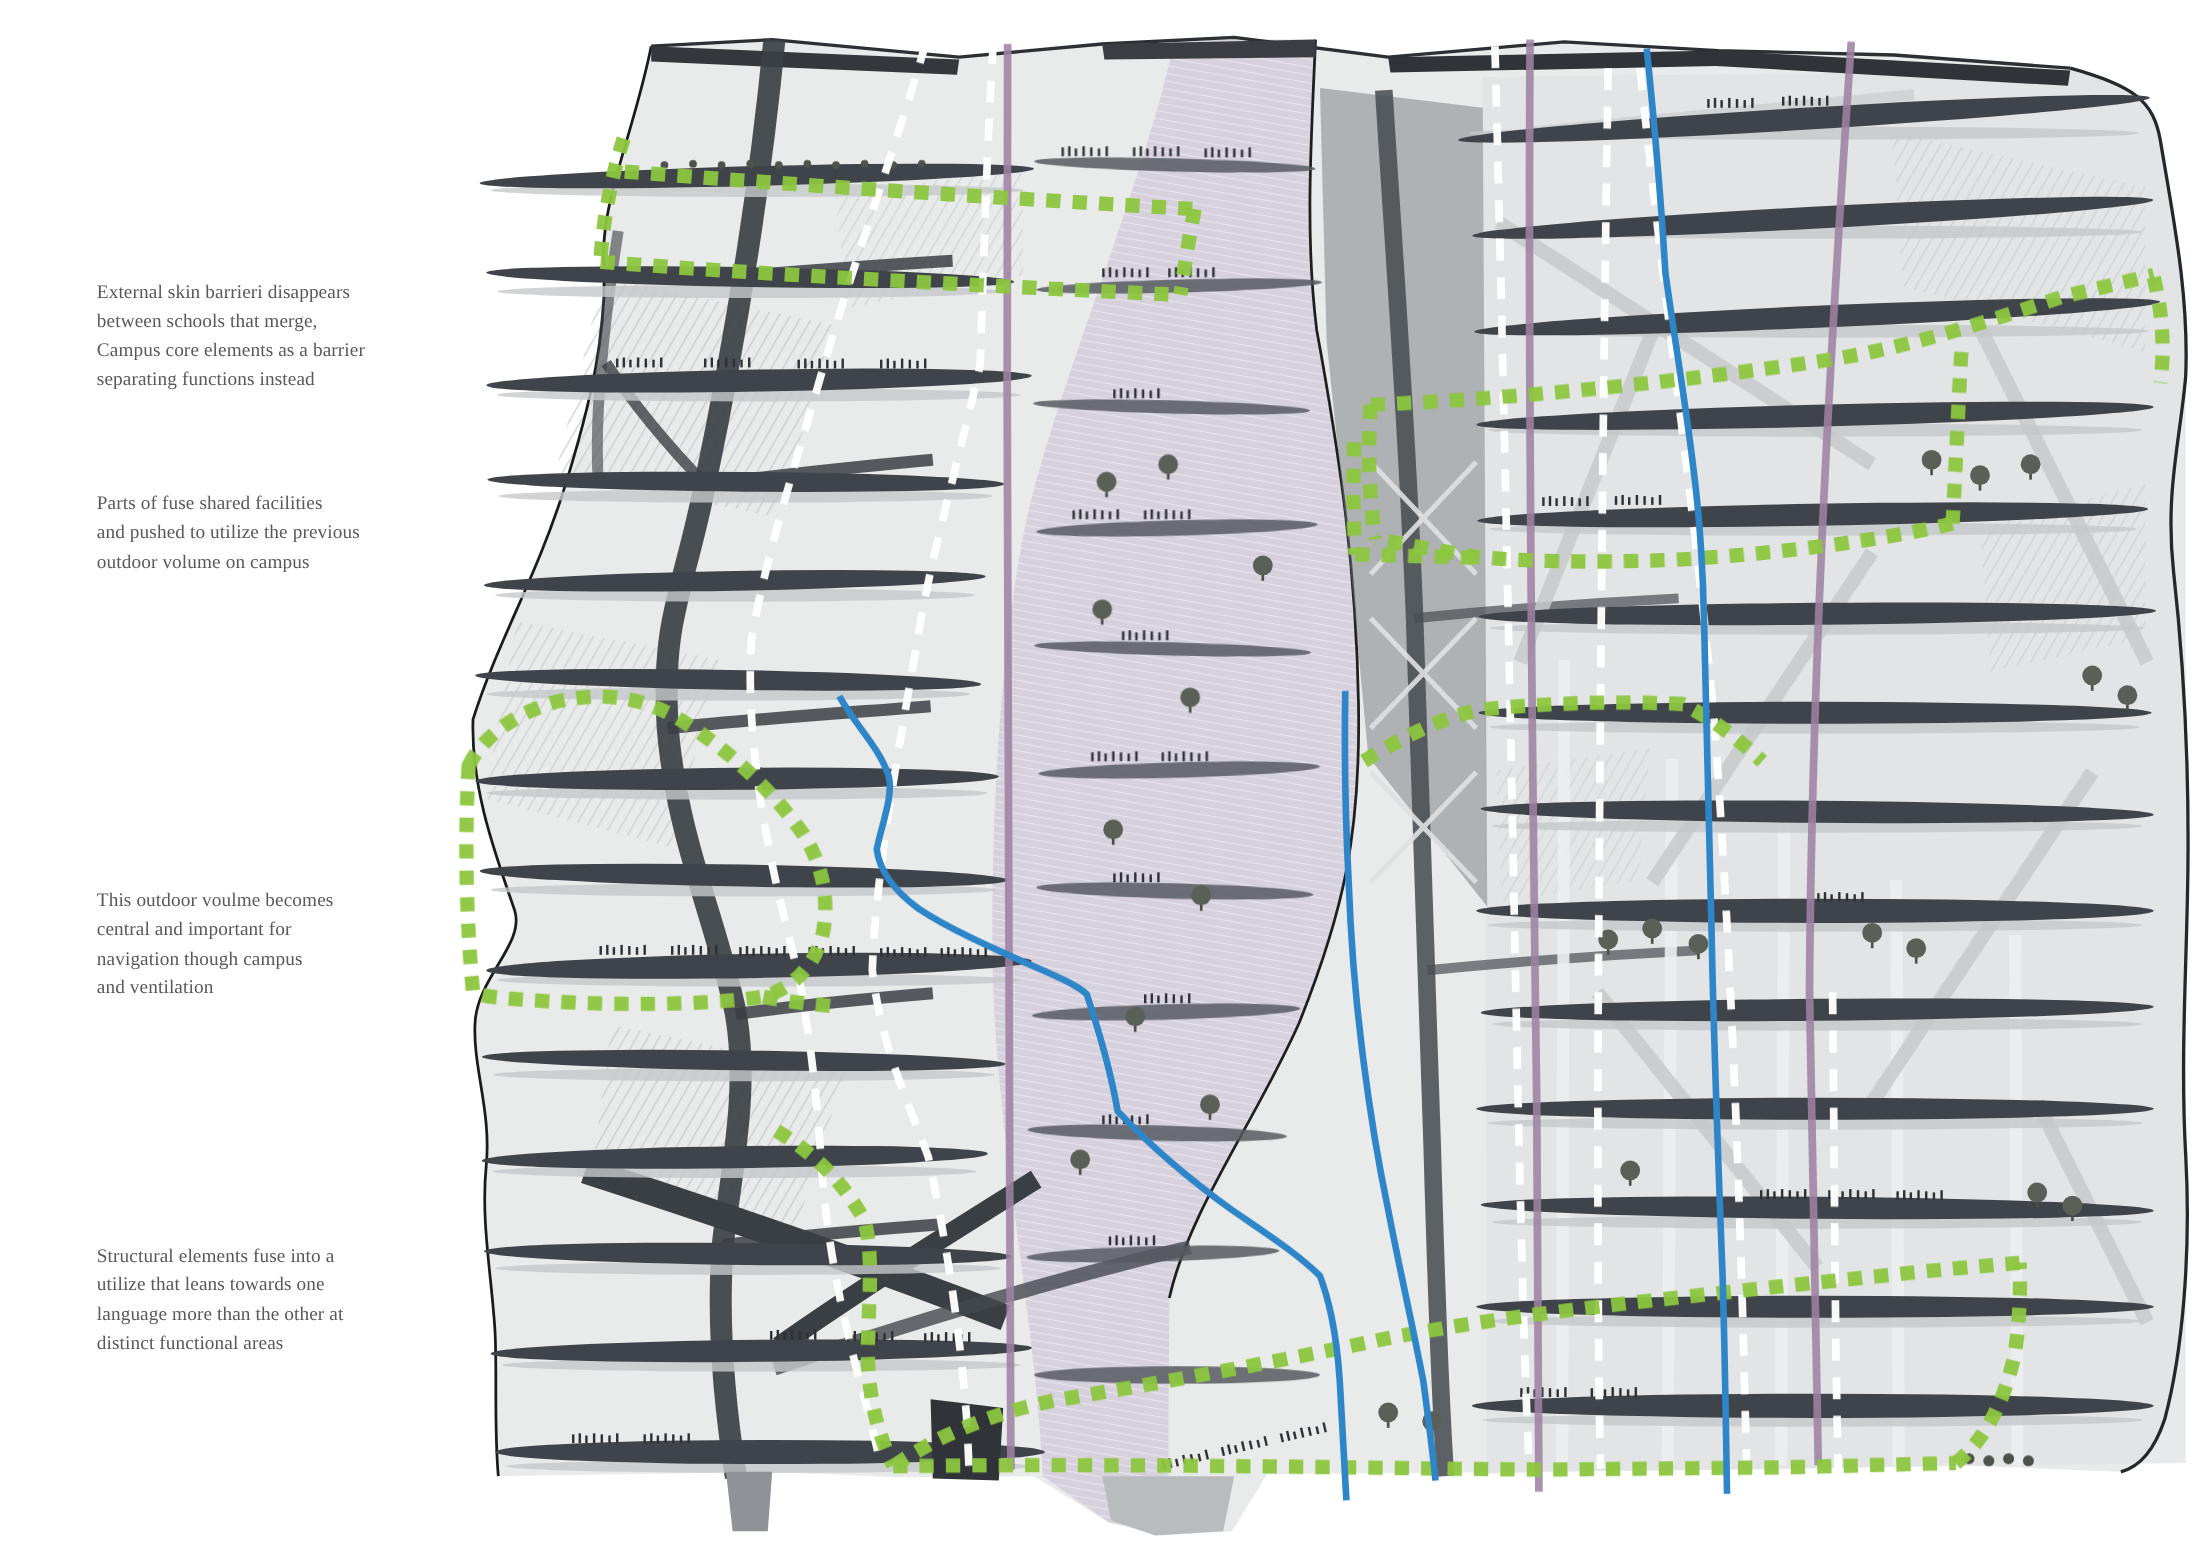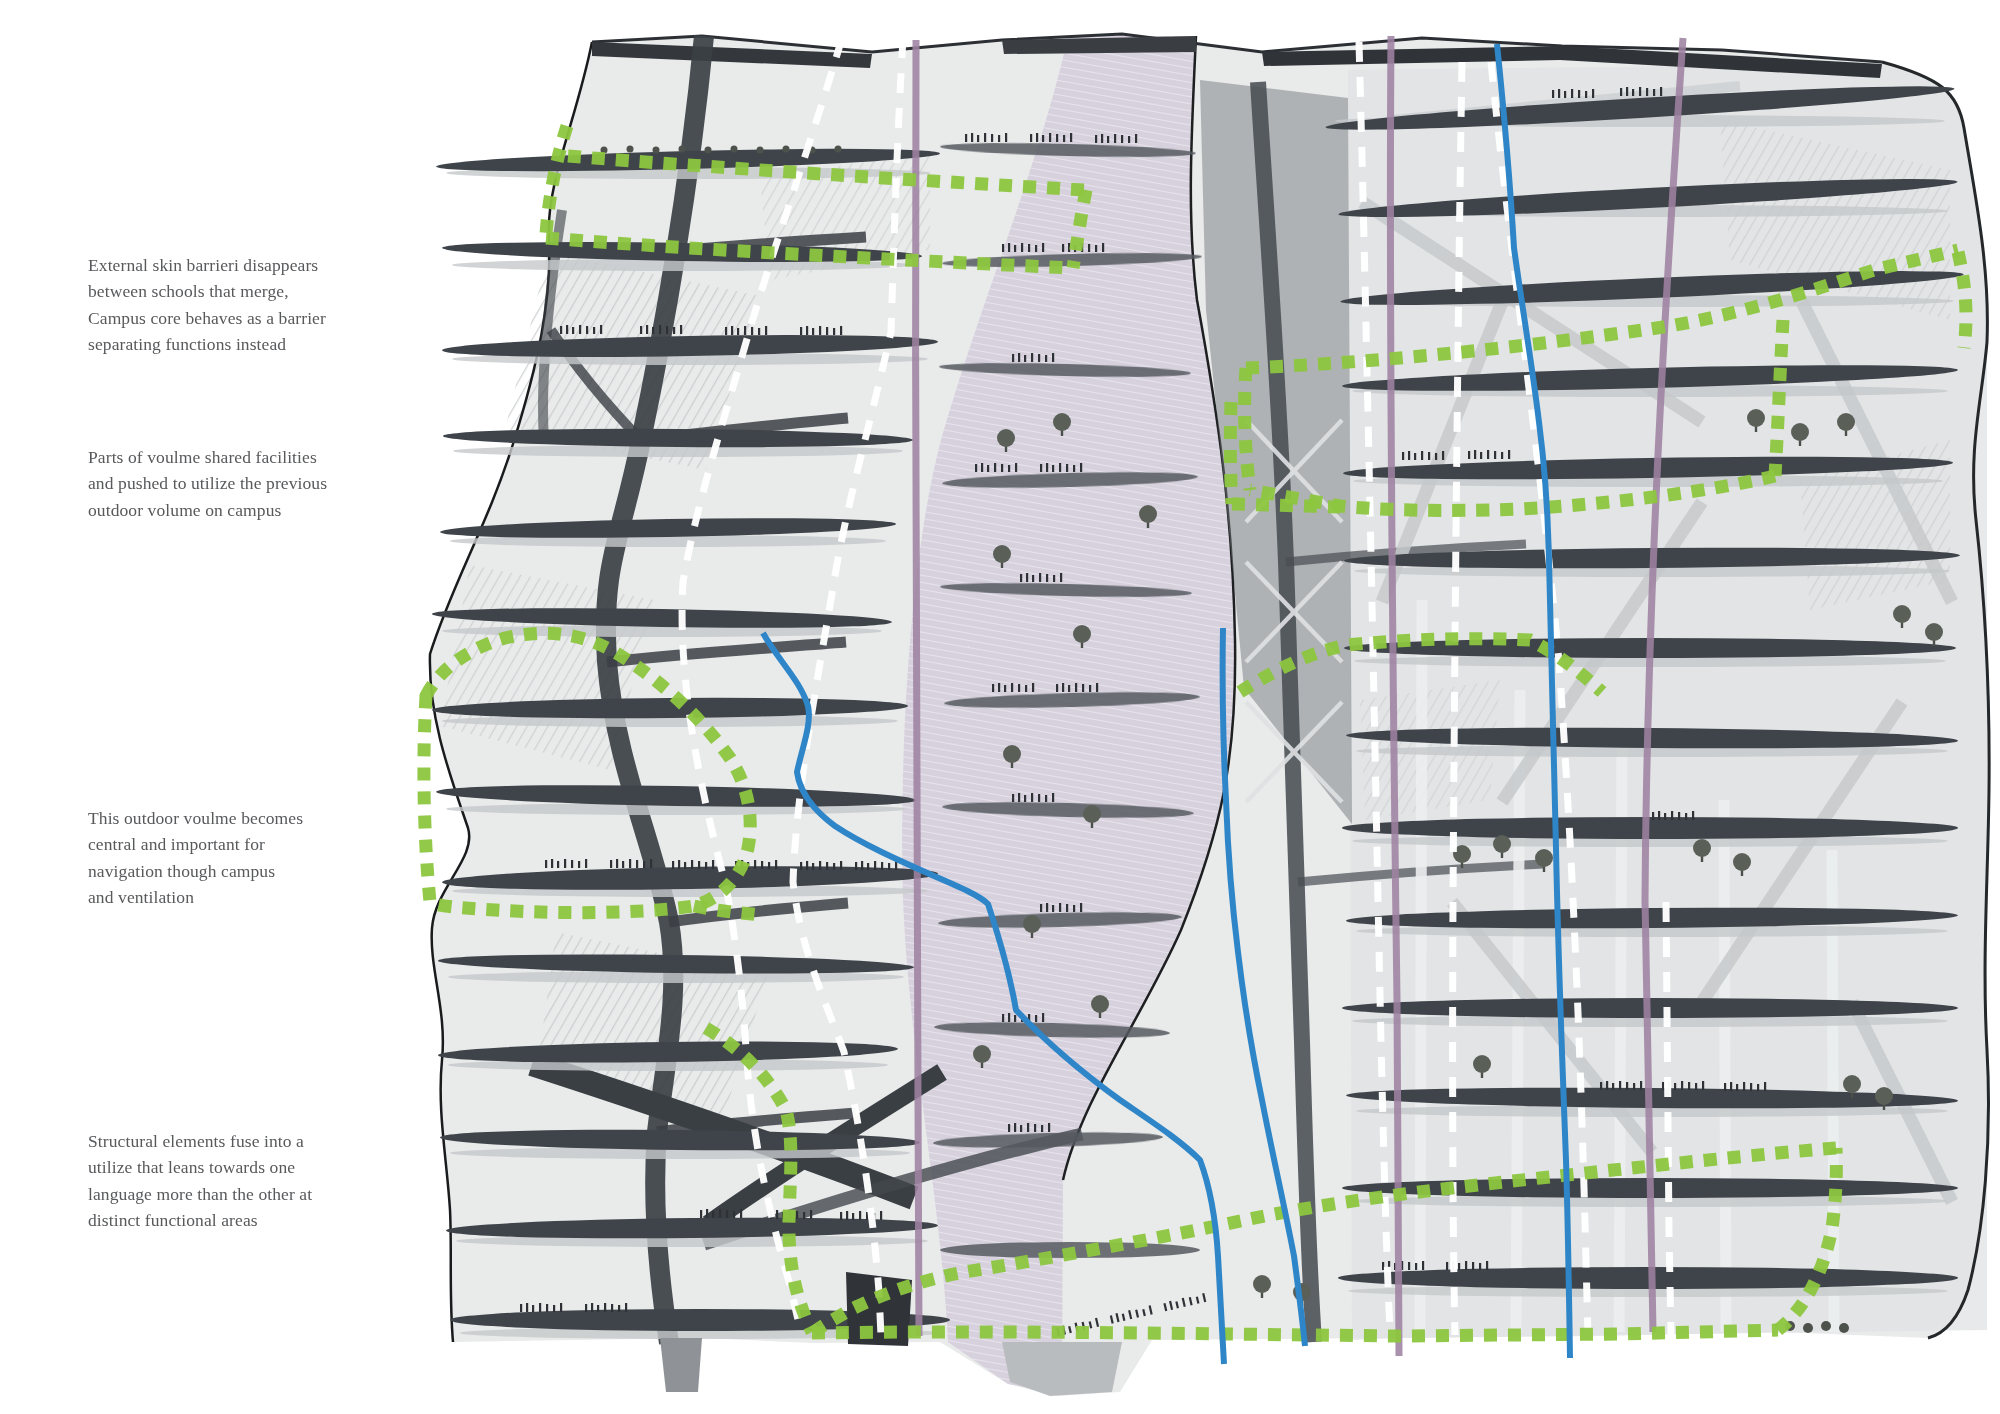--- a/index.html
+++ b/index.html
@@ -14,23 +14,23 @@
   .g-white{stroke:#ffffff;stroke-width:7;fill:none;stroke-dasharray:20 15;opacity:.97;}
   .g-purple{stroke:var(--purple-line,#9e82a2);stroke-width:7;fill:none;opacity:.88;}
   .g-blue{stroke:var(--blue-line,#2e86c8);stroke-width:6;fill:none;stroke-linejoin:round;}
 </style>
 </head>
 <body>
 
 <div class="page">
   <div class="annot" id="a1">External skin barrieri disappears
 between schools that merge,
-Campus core behaves as a barrier
+Campus core elements as a barrier
 separating functions instead</div>
-  <div class="annot" id="a2">Parts of voulme shared facilities
+  <div class="annot" id="a2">Parts of fuse shared facilities
 and pushed to utilize the previous
 outdoor volume on campus</div>
   <div class="annot" id="a3">This outdoor voulme becomes
 central and important for
 navigation though campus
 and ventilation</div>
   <div class="annot" id="a4">Structural elements fuse into a
 utilize that leans towards one
 language more than the other at
 distinct functional areas</div>

